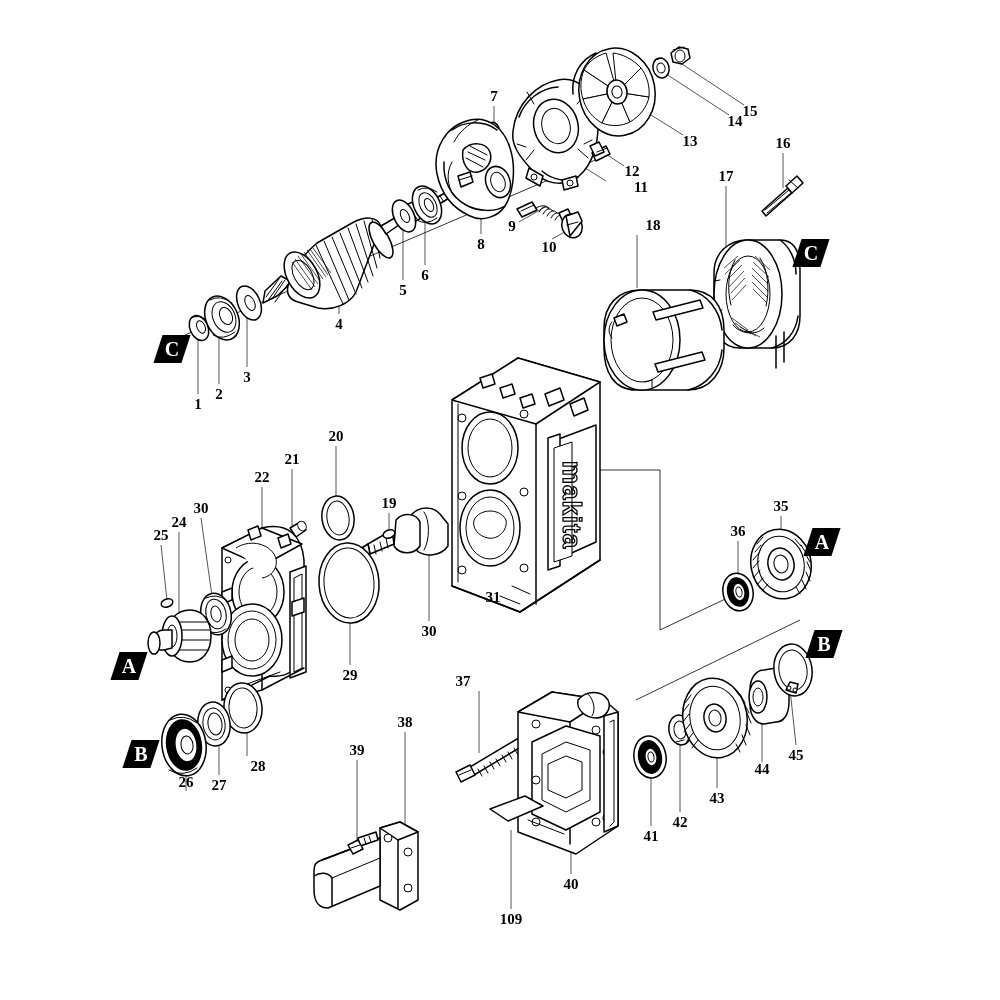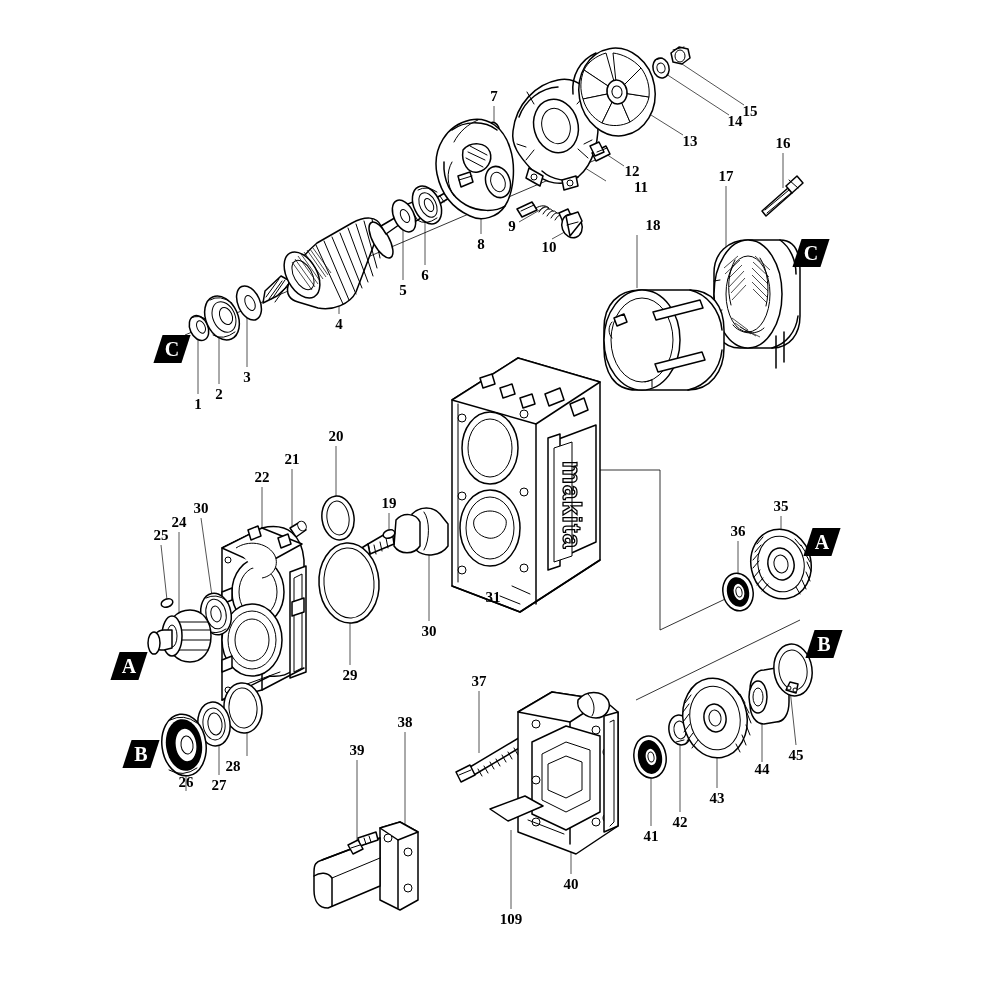--- a/index.html
+++ b/index.html
@@ -683,27 +683,27 @@
       <div class="callout" style="left: 653px; top: 225px;">18</div>
       <div class="callout" style="left: 389px; top: 503px;">19</div>
       <div class="callout" style="left: 336px; top: 436px;">20</div>
       <div class="callout" style="left: 292px; top: 459px;">21</div>
       <div class="callout" style="left: 262px; top: 477px;">22</div>
       <div class="callout" style="left: 201px; top: 508px;">30</div>
       <div class="callout" style="left: 179px; top: 522px;">24</div>
       <div class="callout" style="left: 161px; top: 535px;">25</div>
       <div class="callout" style="left: 186px; top: 782px;">26</div>
       <div class="callout" style="left: 219px; top: 785px;">27</div>
-      <div class="callout" style="left: 233px; top: 766px; text-align: right;">28</div>
+      <div class="callout" style="left: 258px; top: 766px; text-align: right;">28</div>
       <div class="callout" style="left: 350px; top: 675px;">29</div>
       <div class="callout" style="left: 429px; top: 631px; font-family: Liberation Serif, serif;">30</div>
       <div class="callout" style="left: 493px; top: 597px;">31</div>
       <div class="callout" style="left: 781px; top: 506px;">35</div>
       <div class="callout" style="left: 738px; top: 531px;">36</div>
-      <div class="callout" style="left: 479px; top: 681px;">37</div>
+      <div class="callout" style="left: 463px; top: 681px;">37</div>
       <div class="callout" style="left: 405px; top: 722px;">38</div>
       <div class="callout" style="left: 357px; top: 750px;">39</div>
       <div class="callout" style="left: 571px; top: 884px;">40</div>
       <div class="callout" style="left: 651px; top: 836px;">41</div>
       <div class="callout" style="left: 680px; top: 822px;">42</div>
       <div class="callout" style="left: 717px; top: 798px;">43</div>
       <div class="callout" style="left: 762px; top: 769px;">44</div>
       <div class="callout" style="left: 796px; top: 755px;">45</div>
       <div class="callout" style="left: 511px; top: 919px;">109</div>
     </div>

